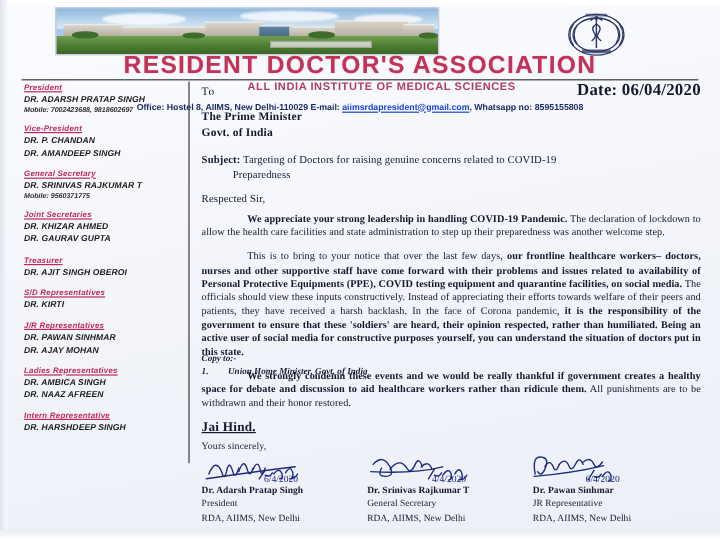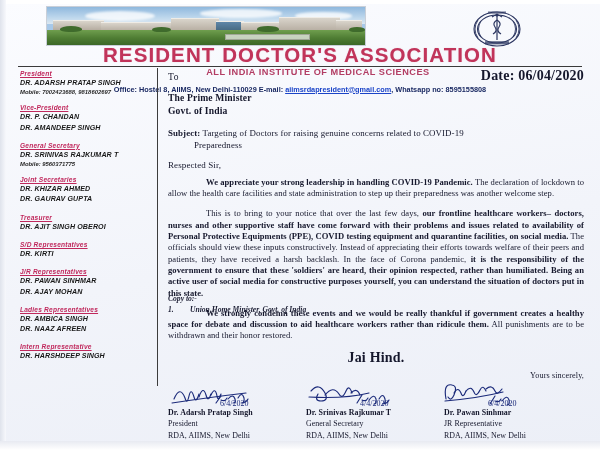--- a/index.html
+++ b/index.html
@@ -245,32 +245,31 @@
     font-size: 8.55px;
     line-height: 1.33;
     text-align: justify;
     text-indent: 38px;
     letter-spacing: 0.05px;
   }
   .para b { font-weight: bold; }
   .p1 { margin-top: 7px; }
 
   .jaihind {
-    text-align: center;
-    font-weight: bold;
-    font-size: 14px;
+    font-weight: bold;
+    font-size: 11px;
     margin-top: 4px;
     letter-spacing: 0.2px;
+    text-decoration: underline;
   }
 
   .yours {
     margin-top: 5px;
     font-size: 8.2px;
     letter-spacing: 0.1px;
-    text-align: right;
   }
 
   
   .sig-area {
     position: relative;
     margin-top: 1px;
     height: 54px;
   }
   .sig-ink {
     position: absolute;

